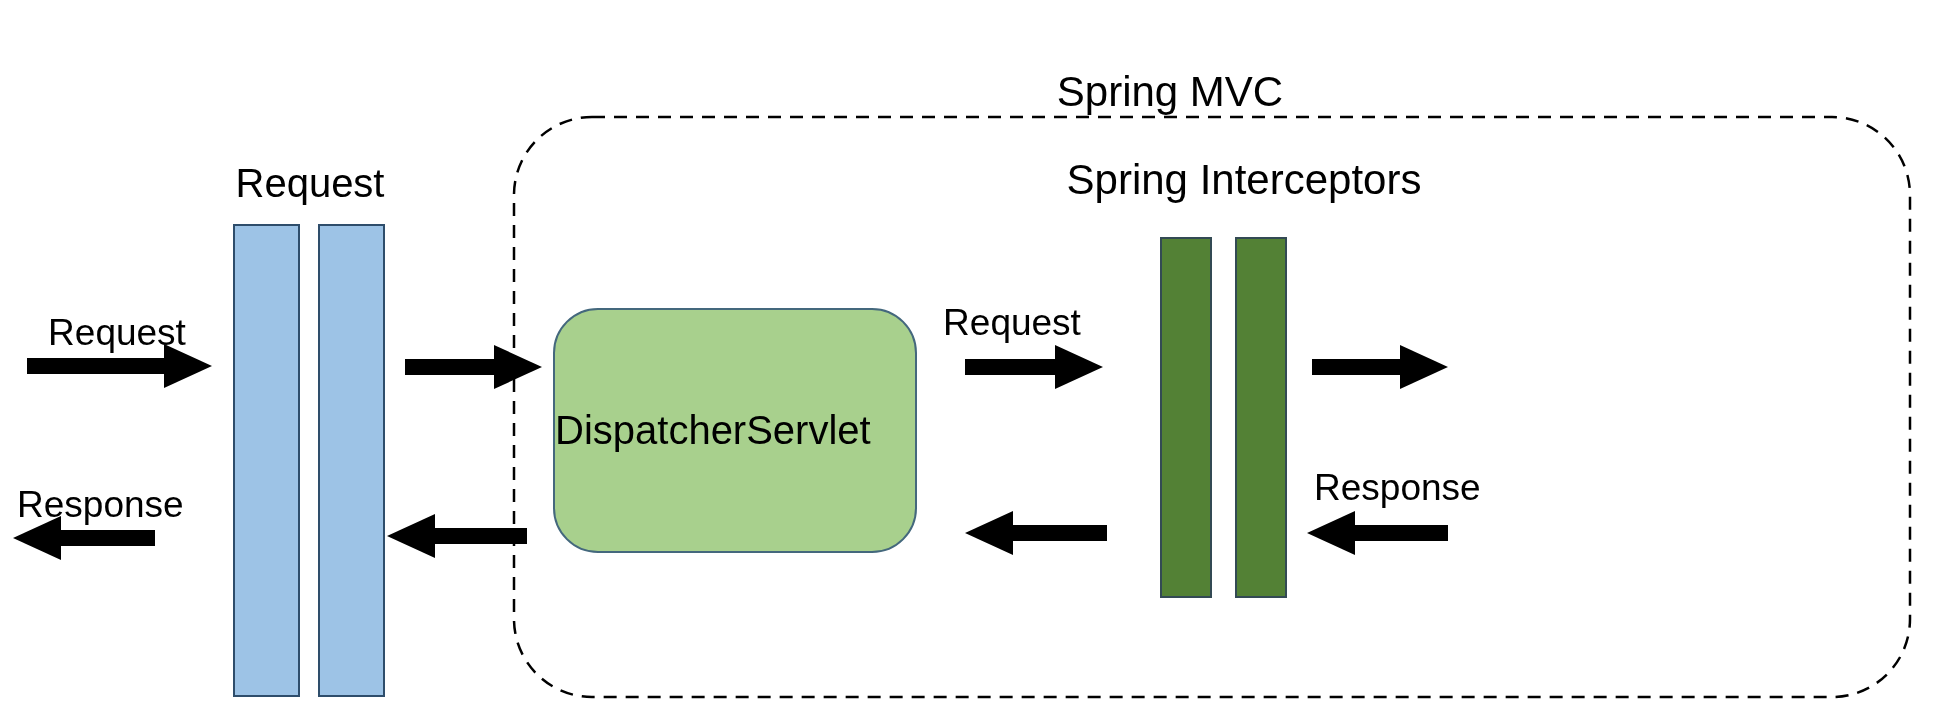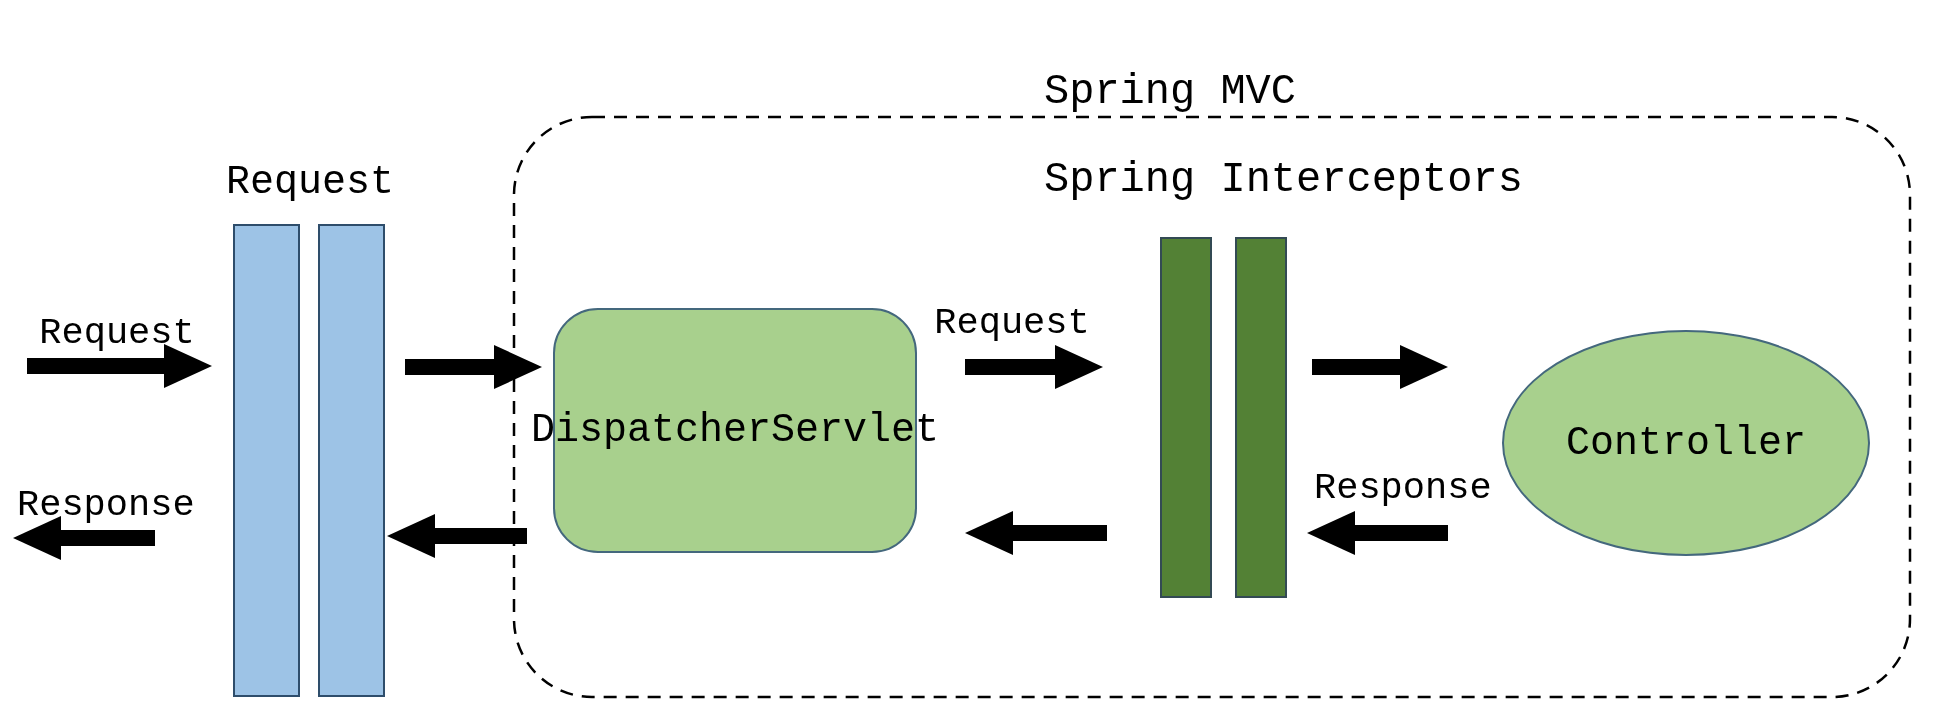--- a/index.html
+++ b/index.html
@@ -12,21 +12,21 @@
     --arrow:#000000;
     --boundary:#000000;
     --text:#000000;
     --bg:#FFFFFF;
   }
   html,body{margin:0;padding:0;background:var(--bg);}
   .canvas{
     position:relative;
     width:1934px;height:722px;
     background:var(--bg);
-    font-family:Liberation Mono, monospace;
+    font-family:Liberation Sans, sans-serif;
     color:var(--text);
     overflow:hidden;
   }
   .boundary-svg{position:absolute;left:0;top:0;}
   .label{
     position:absolute;
     line-height:1.05;
     text-align:center;
     white-space:nowrap;
     color:var(--text);
@@ -48,21 +48,21 @@
     background:var(--interceptor-fill);
     border:2px solid var(--interceptor-border);
   }
   .dispatcher-box{
     position:absolute;
     left:553px;top:308px;width:364px;height:245px;
     box-sizing:border-box;
     background:var(--shape-fill);
     border:2px solid var(--shape-border);
     border-radius:45px;
-    display:flex;align-items:center;justify-content:center;
+    display:flex;align-items:center;justify-content:flex-start;
     font-size:40px;
   }
   .controller-ellipse{
     position:absolute;
     left:1502px;top:330px;width:368px;height:226px;
     box-sizing:border-box;
     background:var(--shape-fill);
     border:2px solid var(--shape-border);
     border-radius:50%;
     display:flex;align-items:center;justify-content:center;
@@ -104,23 +104,20 @@
   <div class="vbar filter-bar" style="left:233px"></div>
   <div class="vbar filter-bar" style="left:318px"></div>
 
   <div class="vbar interceptor-bar" style="left:1160px"></div>
   <div class="vbar interceptor-bar" style="left:1235px"></div>
 
   <div class="dispatcher-box">
     <span>DispatcherServlet</span>
   </div>
 
-  <div class="controller-ellipse">
-    <span>Controller</span>
-  </div>
 
   <div class="label lbl-flow" style="left:37px;top:314px;width:160px">Request</div>
   <div class="label lbl-flow" style="left:17px;top:486px;width:160px">Response</div>
   <div class="label lbl-flow" style="left:932px;top:304px;width:160px">Request</div>
   <div class="label lbl-flow" style="left:1314px;top:469px;width:160px">Response</div>
 
   <div class="arrow" style="left:27px;top:344px;width:185px">
     <div class="shaft"></div>
     <div class="head-right"></div>
   </div>

